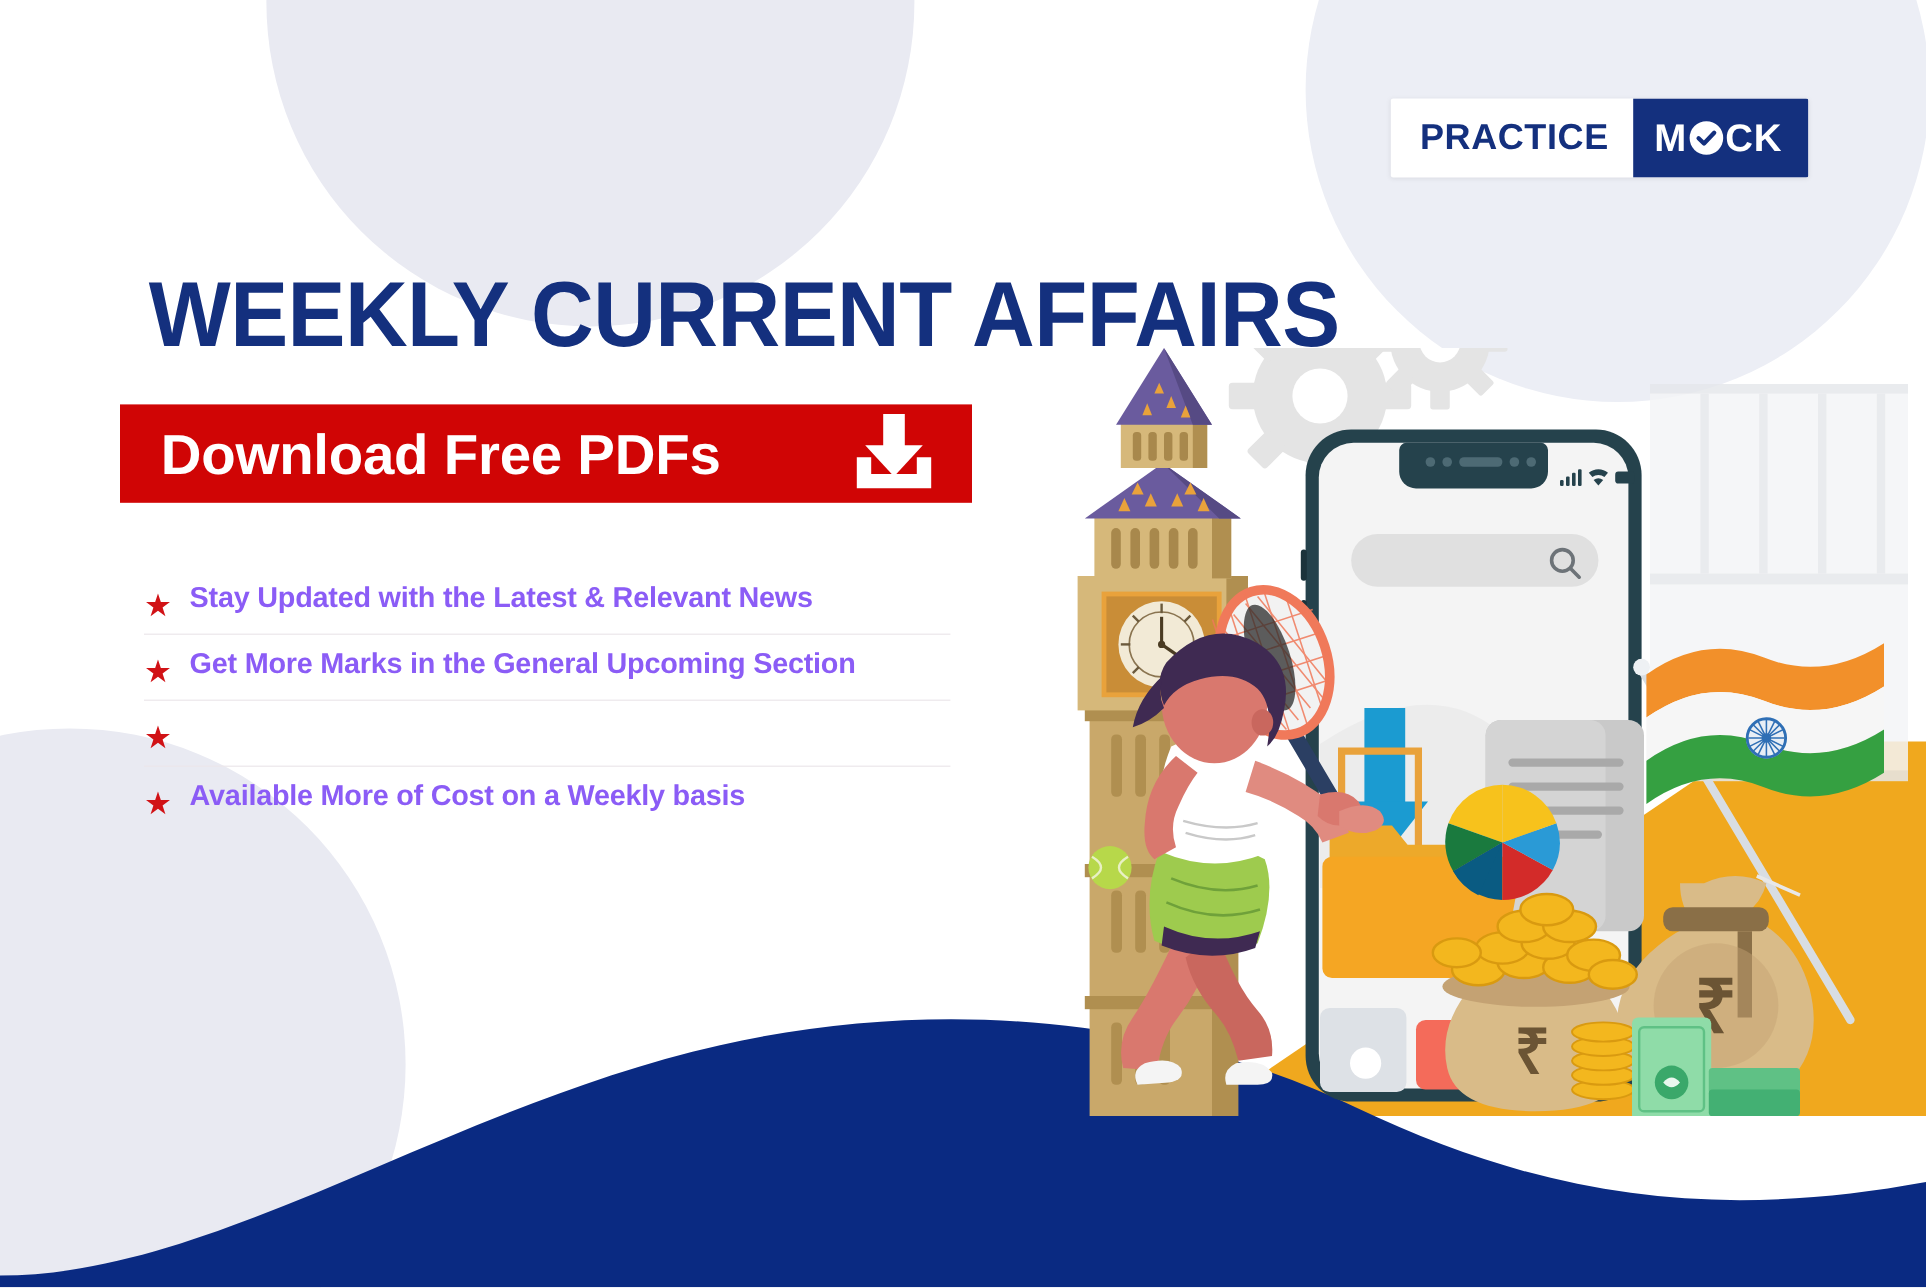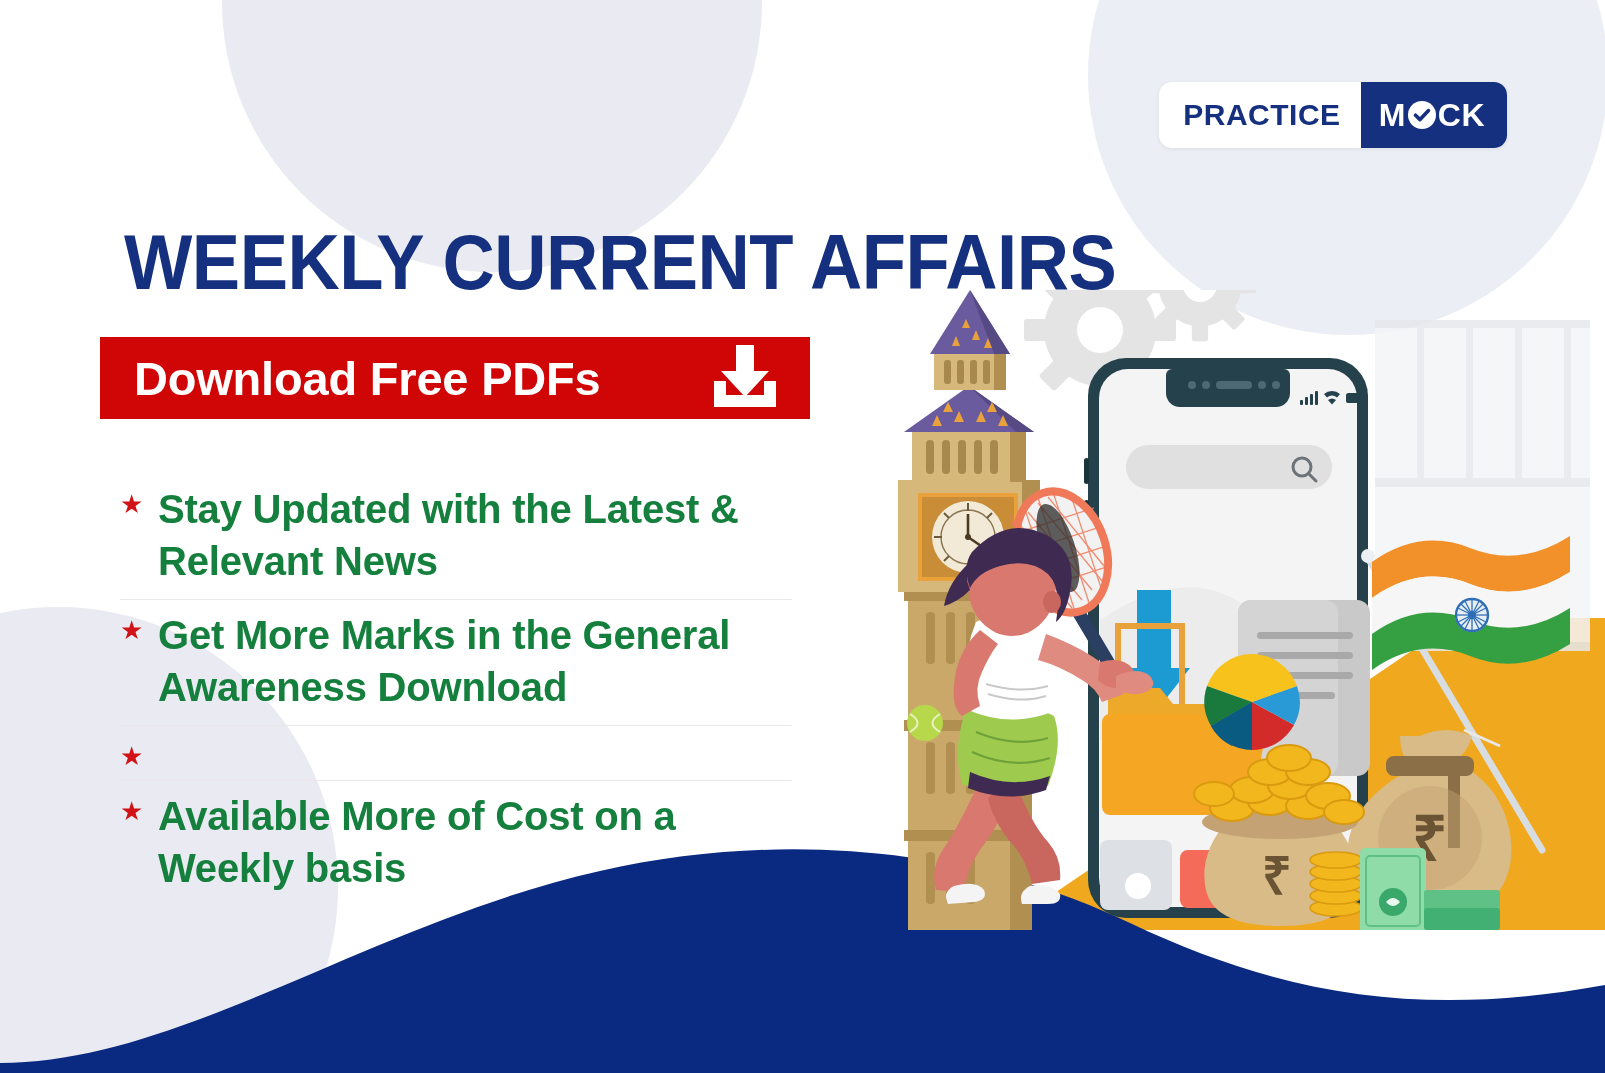--- a/index.html
+++ b/index.html
@@ -43,21 +43,21 @@
   .bg-wave { position:absolute; left:0; bottom:0; width:1605px; height:300px; }
   .bg-yellow-wedge { position:absolute; left:760px; top:600px; width:850px; height:330px; }
 
   
   .logo {
     position:absolute;
     right:98px; top:82px;
     display:flex;
     align-items:stretch;
     background:#ffffff;
-    border-radius:13px;
+    border-radius:2px;
     box-shadow:0 1px 4px rgba(0,0,0,0.07);
     overflow:hidden;
     height:66px;
   }
   .logo-practice {
     display:flex; align-items:center;
     padding:0 20px 0 24px;
     color:#14307e;
     font-weight:bold;
     font-size:30px;
@@ -128,22 +128,22 @@
   .feature-row:last-child { border-bottom:none; }
   .feature-star {
     flex:0 0 auto;
     width:38px;
     padding-top:8px;
     color:#d11216;
     font-size:26px;
     line-height:1;
   }
   .feature-text {
-    color:#15803d;
-    font-size:40px;
+    color:#8b5cf6;
+    font-size:24px;
     font-weight:bold;
     line-height:1.31;
     letter-spacing:-0.2px;
   }
 
   
   .art {
     position:absolute;
     left:800px; top:290px;
     width:805px; height:640px;
@@ -525,21 +525,21 @@
     </span>
   </div>
 
   <div class="features">
     <div class="feature-row">
       <span class="feature-star">★</span>
       <span class="feature-text">Stay Updated with the Latest &amp; Relevant News</span>
     </div>
     <div class="feature-row">
       <span class="feature-star">★</span>
-      <span class="feature-text">Get More Marks in the General Awareness Download</span>
+      <span class="feature-text">Get More Marks in the General Upcoming Section</span>
     </div>
     <div class="feature-row">
       <span class="feature-star">★</span>
     </div>
     <div class="feature-row">
       <span class="feature-star">★</span>
       <span class="feature-text">Available More of Cost on a Weekly basis</span>
     </div>
   </div>
 

